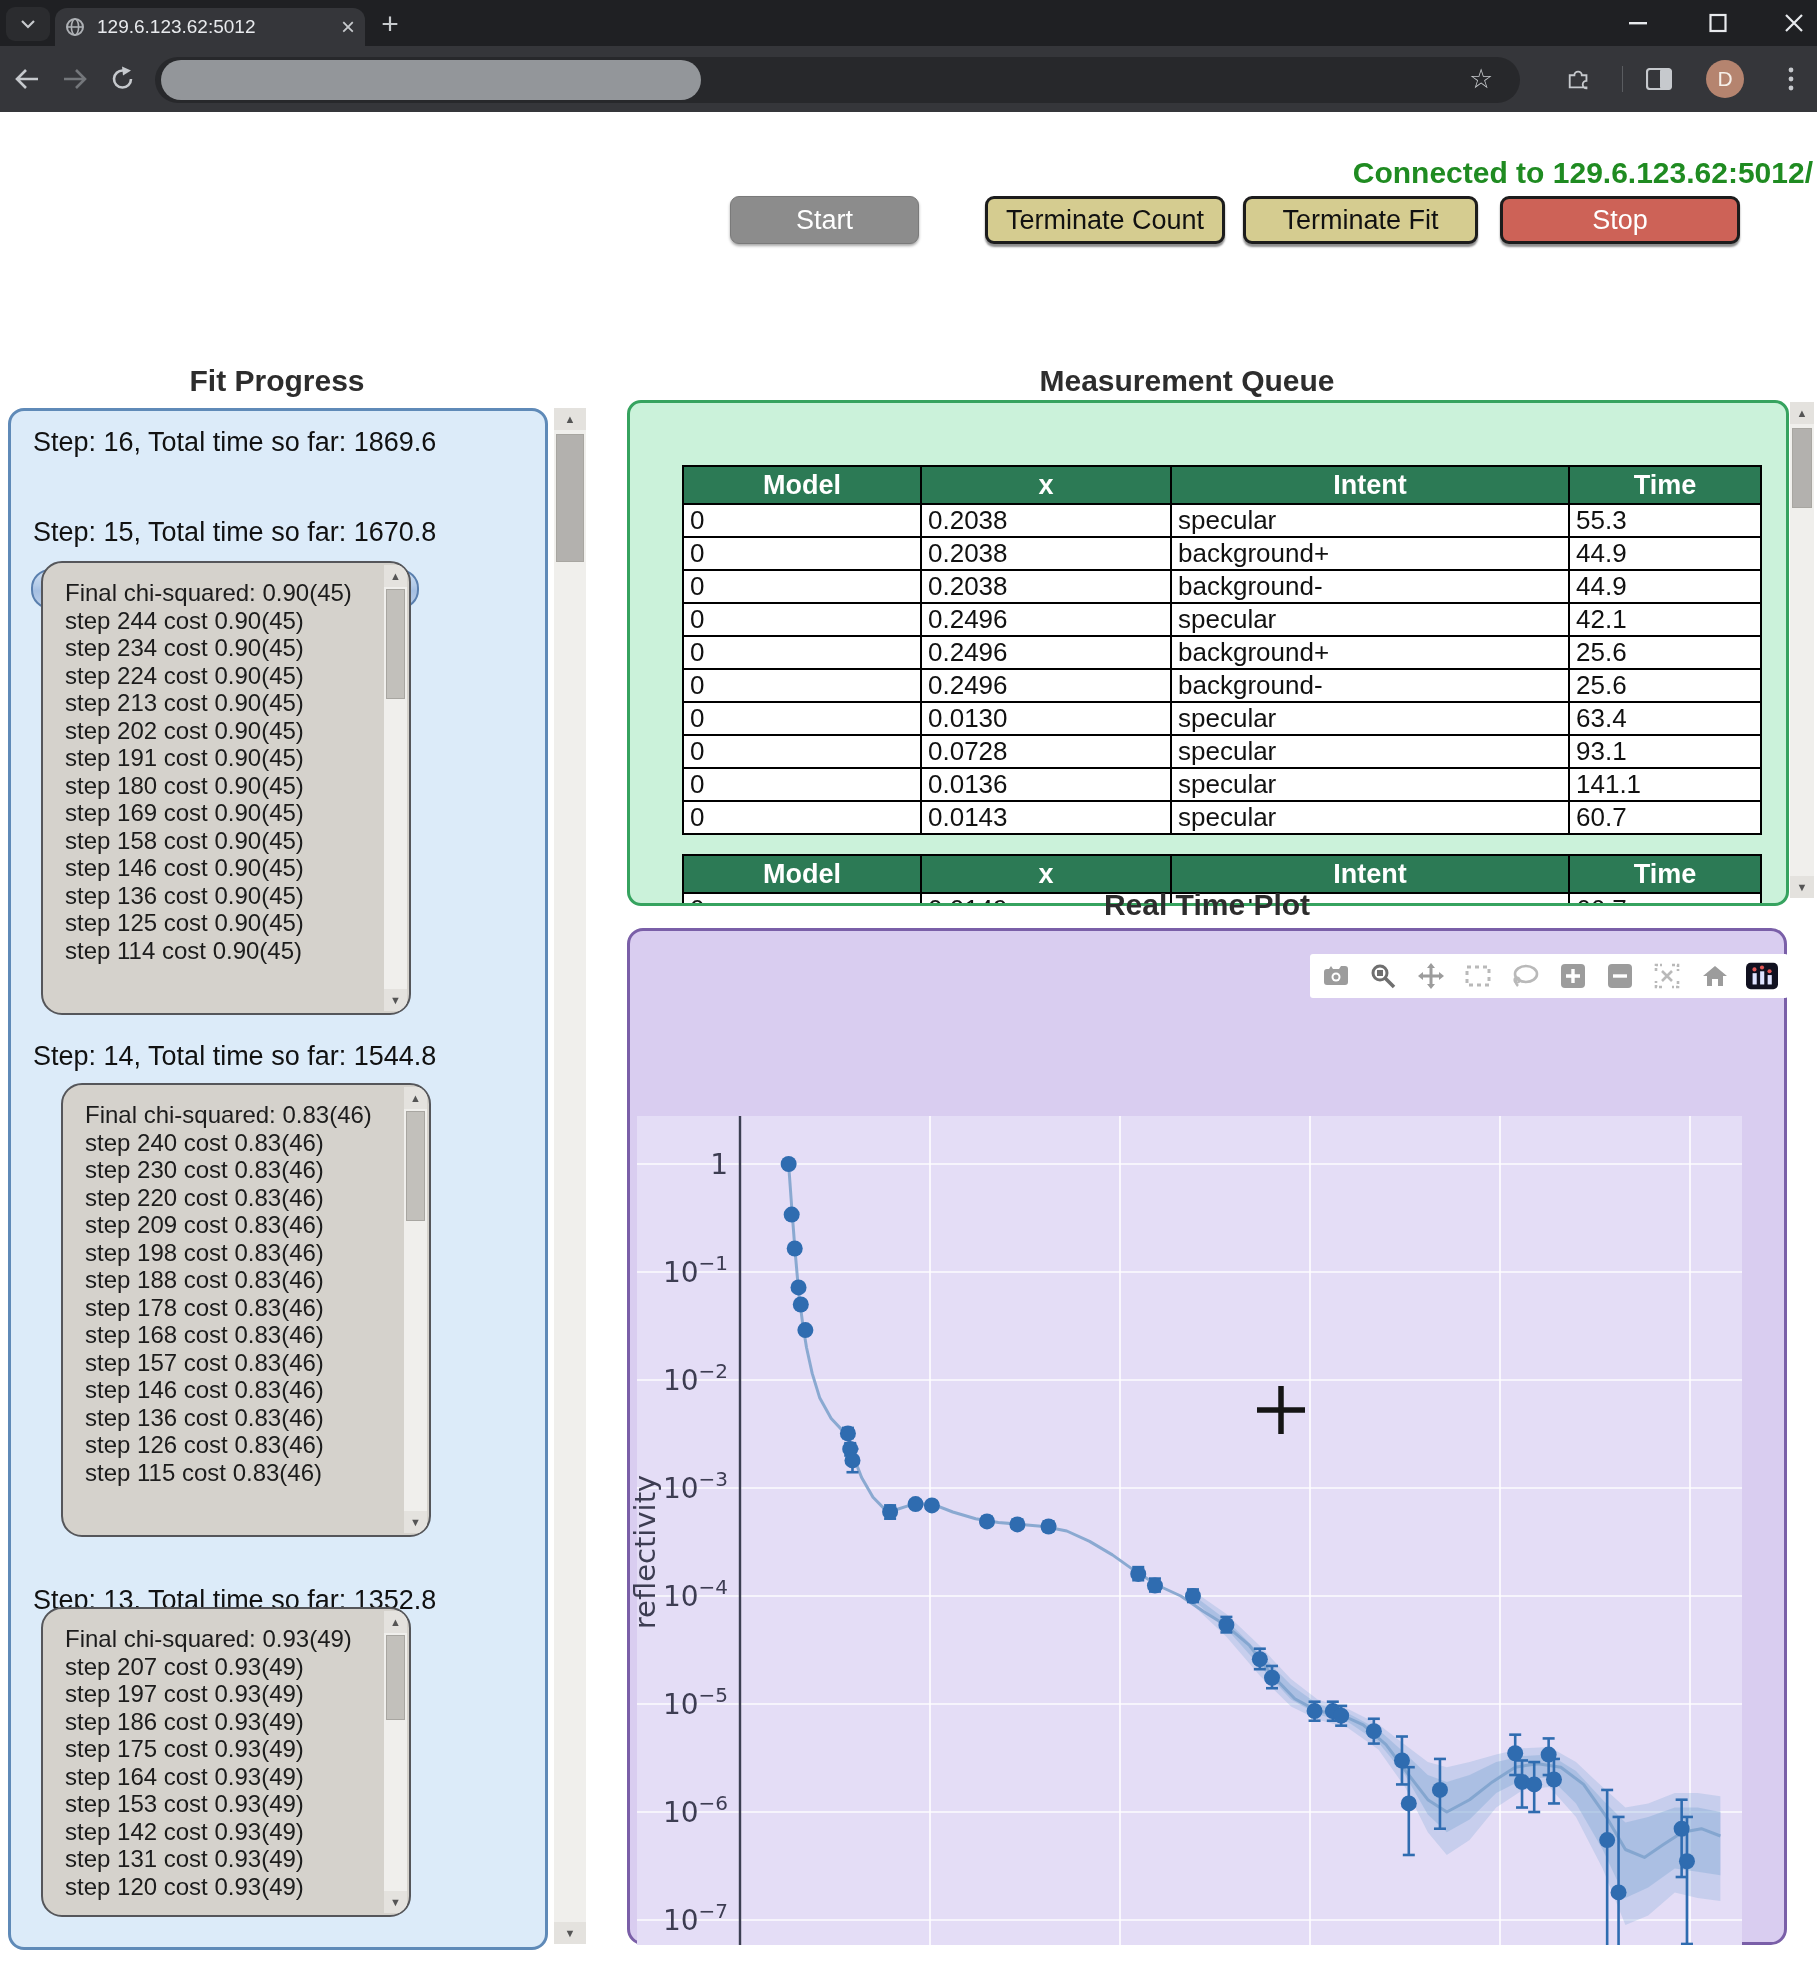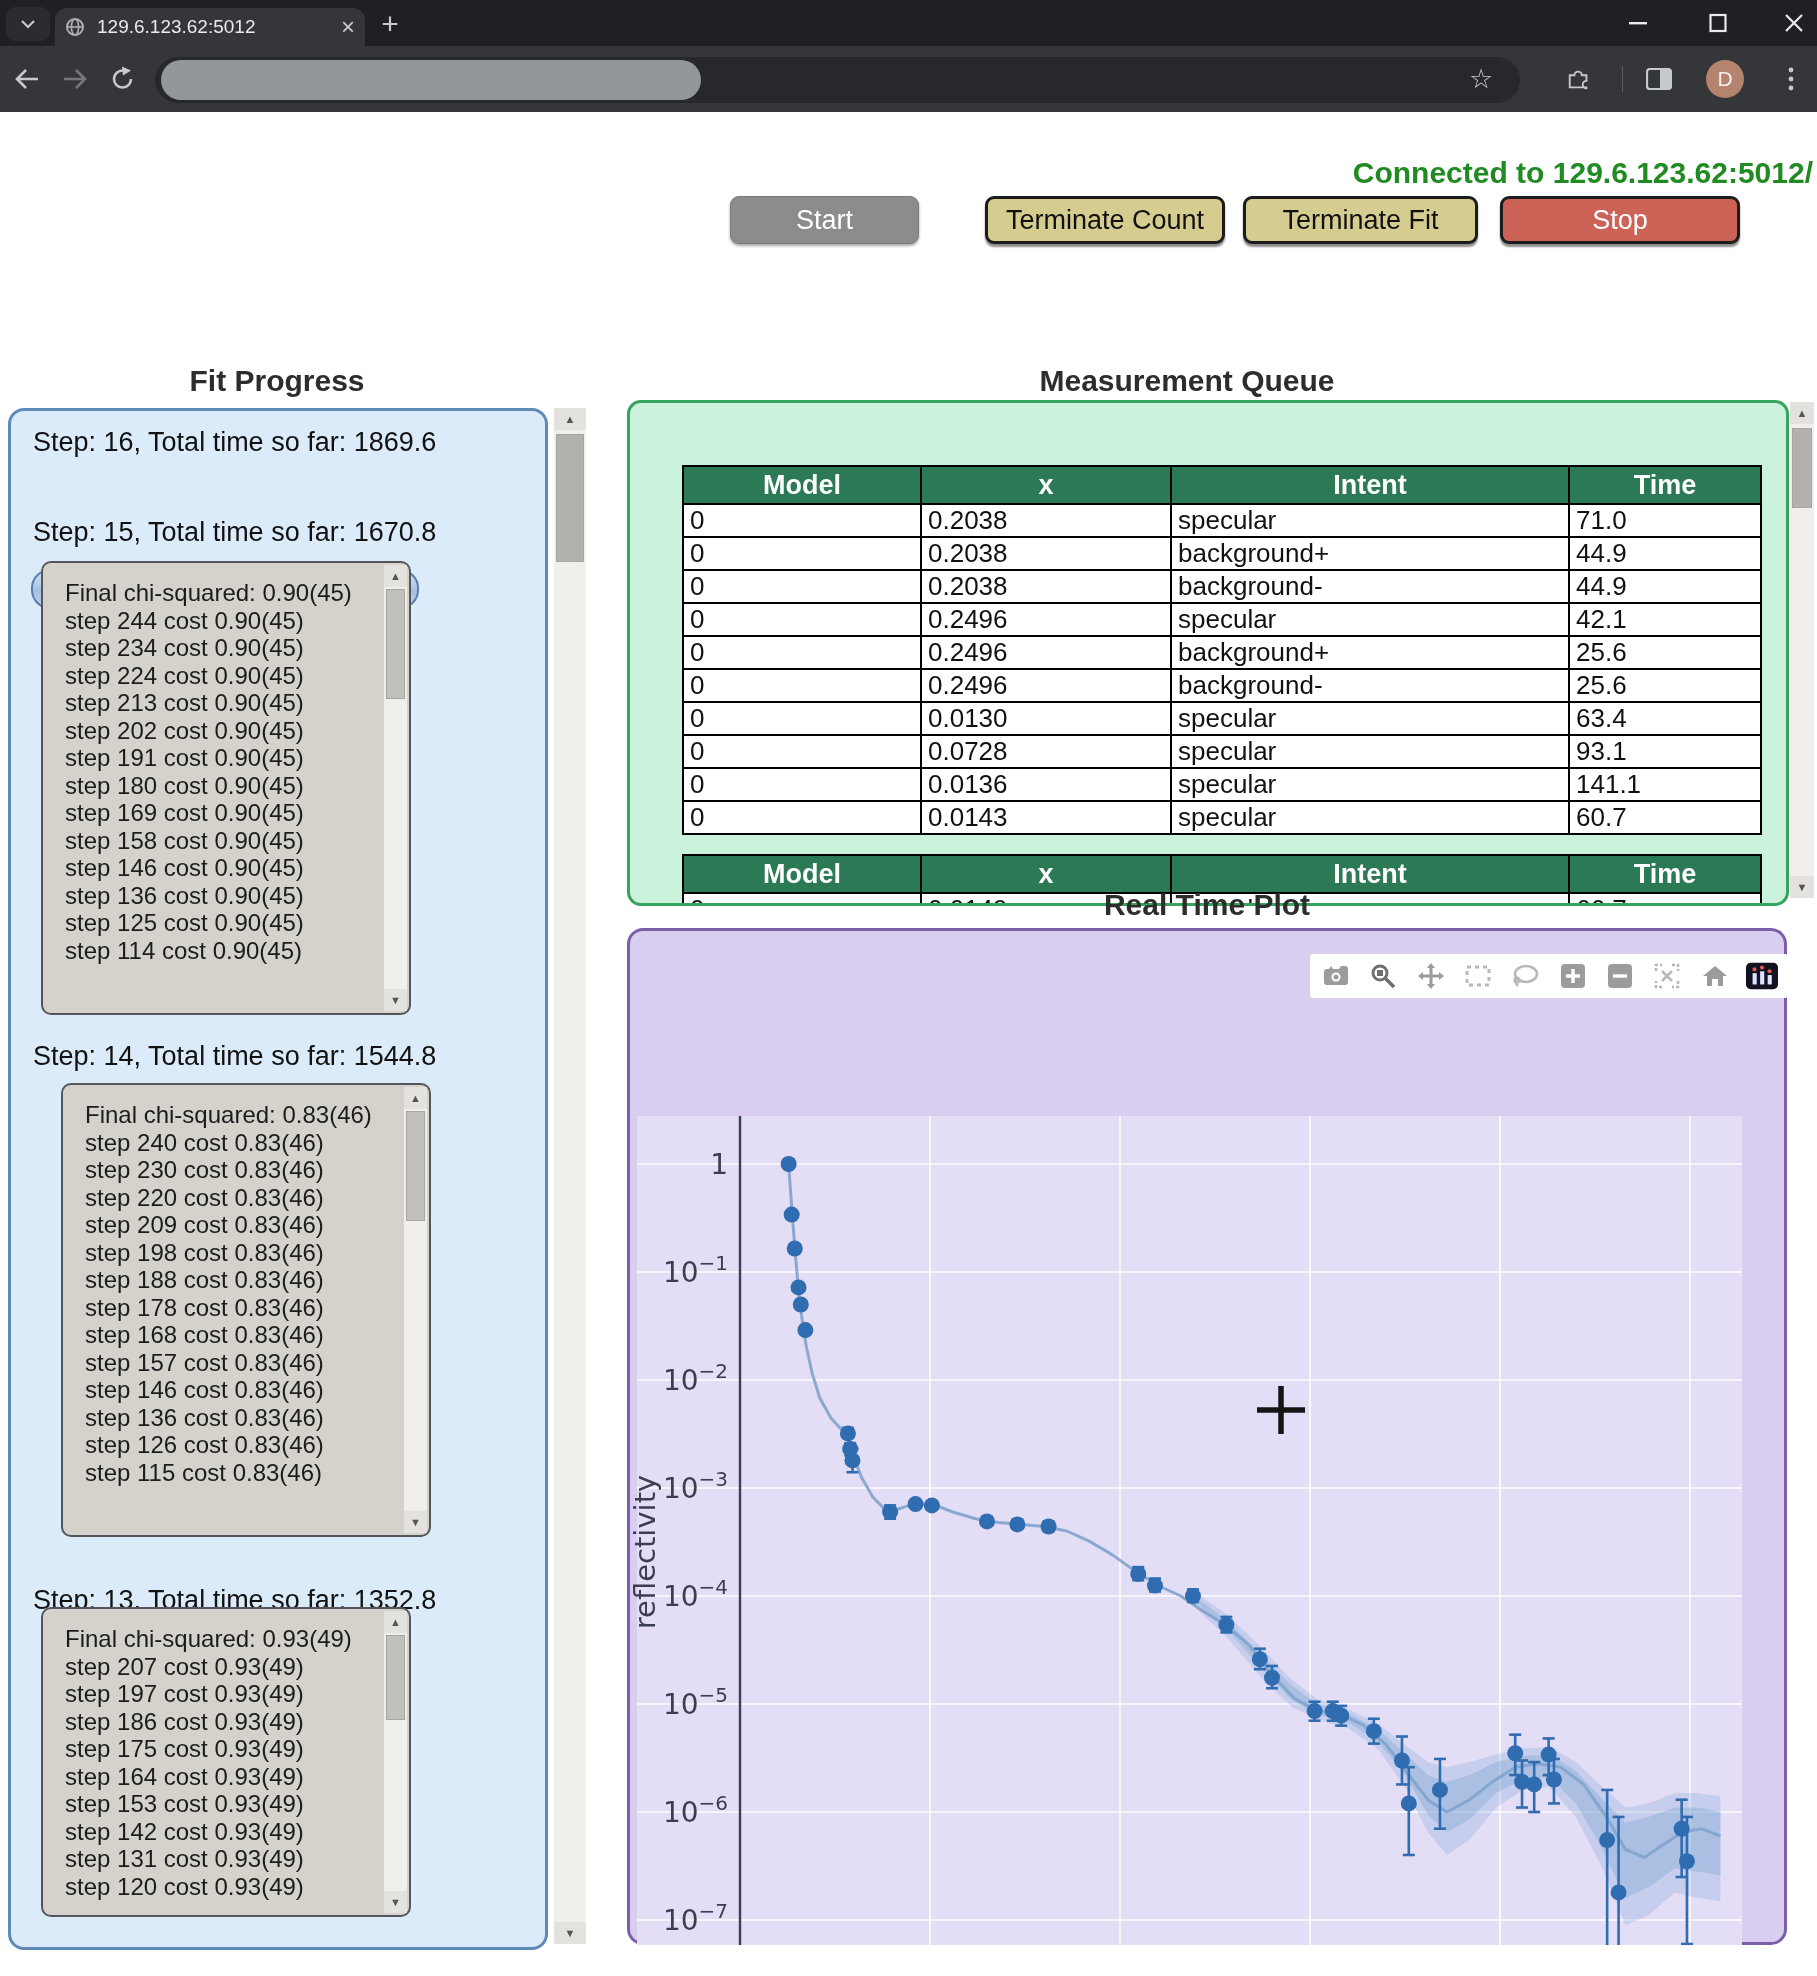--- a/index.html
+++ b/index.html
@@ -41,21 +41,21 @@
   .section-h{position:absolute;font-size:30px;font-weight:bold;color:#2d2d2d;text-align:center;}
   #fp-title{left:8px;top:252px;width:538px;}
   #mq-title{left:627px;top:252px;width:1120px;}
   #rtp-title{left:627px;top:776px;width:1160px;z-index:5;}
   
   #fp-panel{position:absolute;left:8px;top:296px;width:534px;height:1536px;background:#dcebf9;
             border:3px solid #5f8ab8;border-radius:16px;overflow:hidden;}
   .step-label{position:absolute;left:22px;font-size:27px;color:#111;}
   #progressbar{position:absolute;left:20px;top:158px;width:384px;height:36px;border:2px solid #5a7fae;border-radius:19px;
                background:linear-gradient(180deg,#cfdff2 0%,#b4cbe8 40%,#a5bfe2 55%,#bccfe9 100%);}
-  .logbox{position:absolute;left:30px;width:370px;background:#d5d2cc;border:2px solid #55565a;border-radius:10px;
+  .logbox{position:absolute;left:30px;width:370px;background:#d5d2cc;border:2px solid #55565a;border-radius:21px;
           box-sizing:border-box;overflow:hidden;}
   .logtext{position:absolute;left:22px;top:16px;right:30px;font-size:24px;line-height:27.5px;color:#1c1c1c;white-space:pre;}
   .vscroll{position:absolute;background:#f0efec;}
   .vs-btn{position:absolute;left:0;width:100%;height:22px;background:#e4e2de;color:#555;font-size:11px;
           display:flex;align-items:center;justify-content:center;}
   .vs-thumb{position:absolute;left:2px;right:2px;background:#c2c0bb;border:1px solid #a8a6a1;box-sizing:border-box;}
   
   #mq-panel{position:absolute;left:627px;top:288px;width:1156px;height:500px;background:#cbf2da;
             border:3px solid #36a35f;border-radius:14px;overflow:hidden;}
   .qtable{position:absolute;left:52px;border-collapse:collapse;table-layout:fixed;background:#fff;}
@@ -258,21 +258,21 @@
           <th data-interactable="false">x</th>
           <th data-interactable="false">Intent</th>
           <th data-interactable="false">Time</th>
         </tr>
           </thead>
         <tbody id="queue-tbody">
             <tr data-interactable="false">
               <td data-interactable="false">0</td>
               <td data-interactable="false">0.2038</td>
               <td data-interactable="false">specular</td>
-              <td data-interactable="false">71.0</td>
+              <td data-interactable="false">55.3</td>
             </tr>
             <tr data-interactable="false">
               <td data-interactable="false">0</td>
               <td data-interactable="false">0.2038</td>
               <td data-interactable="false">background+</td>
               <td data-interactable="false">44.9</td>
             </tr>
             <tr data-interactable="false">
               <td data-interactable="false">0</td>
               <td data-interactable="false">0.2038</td>

